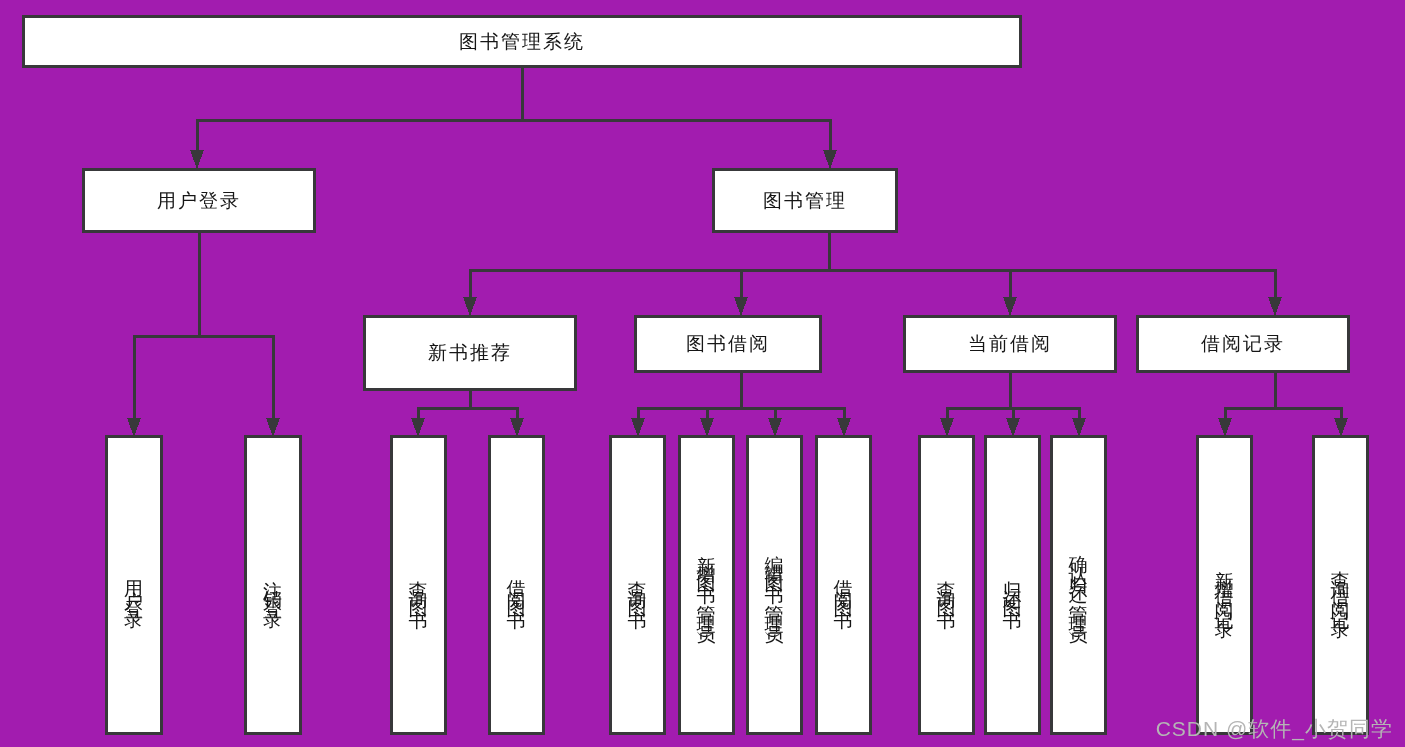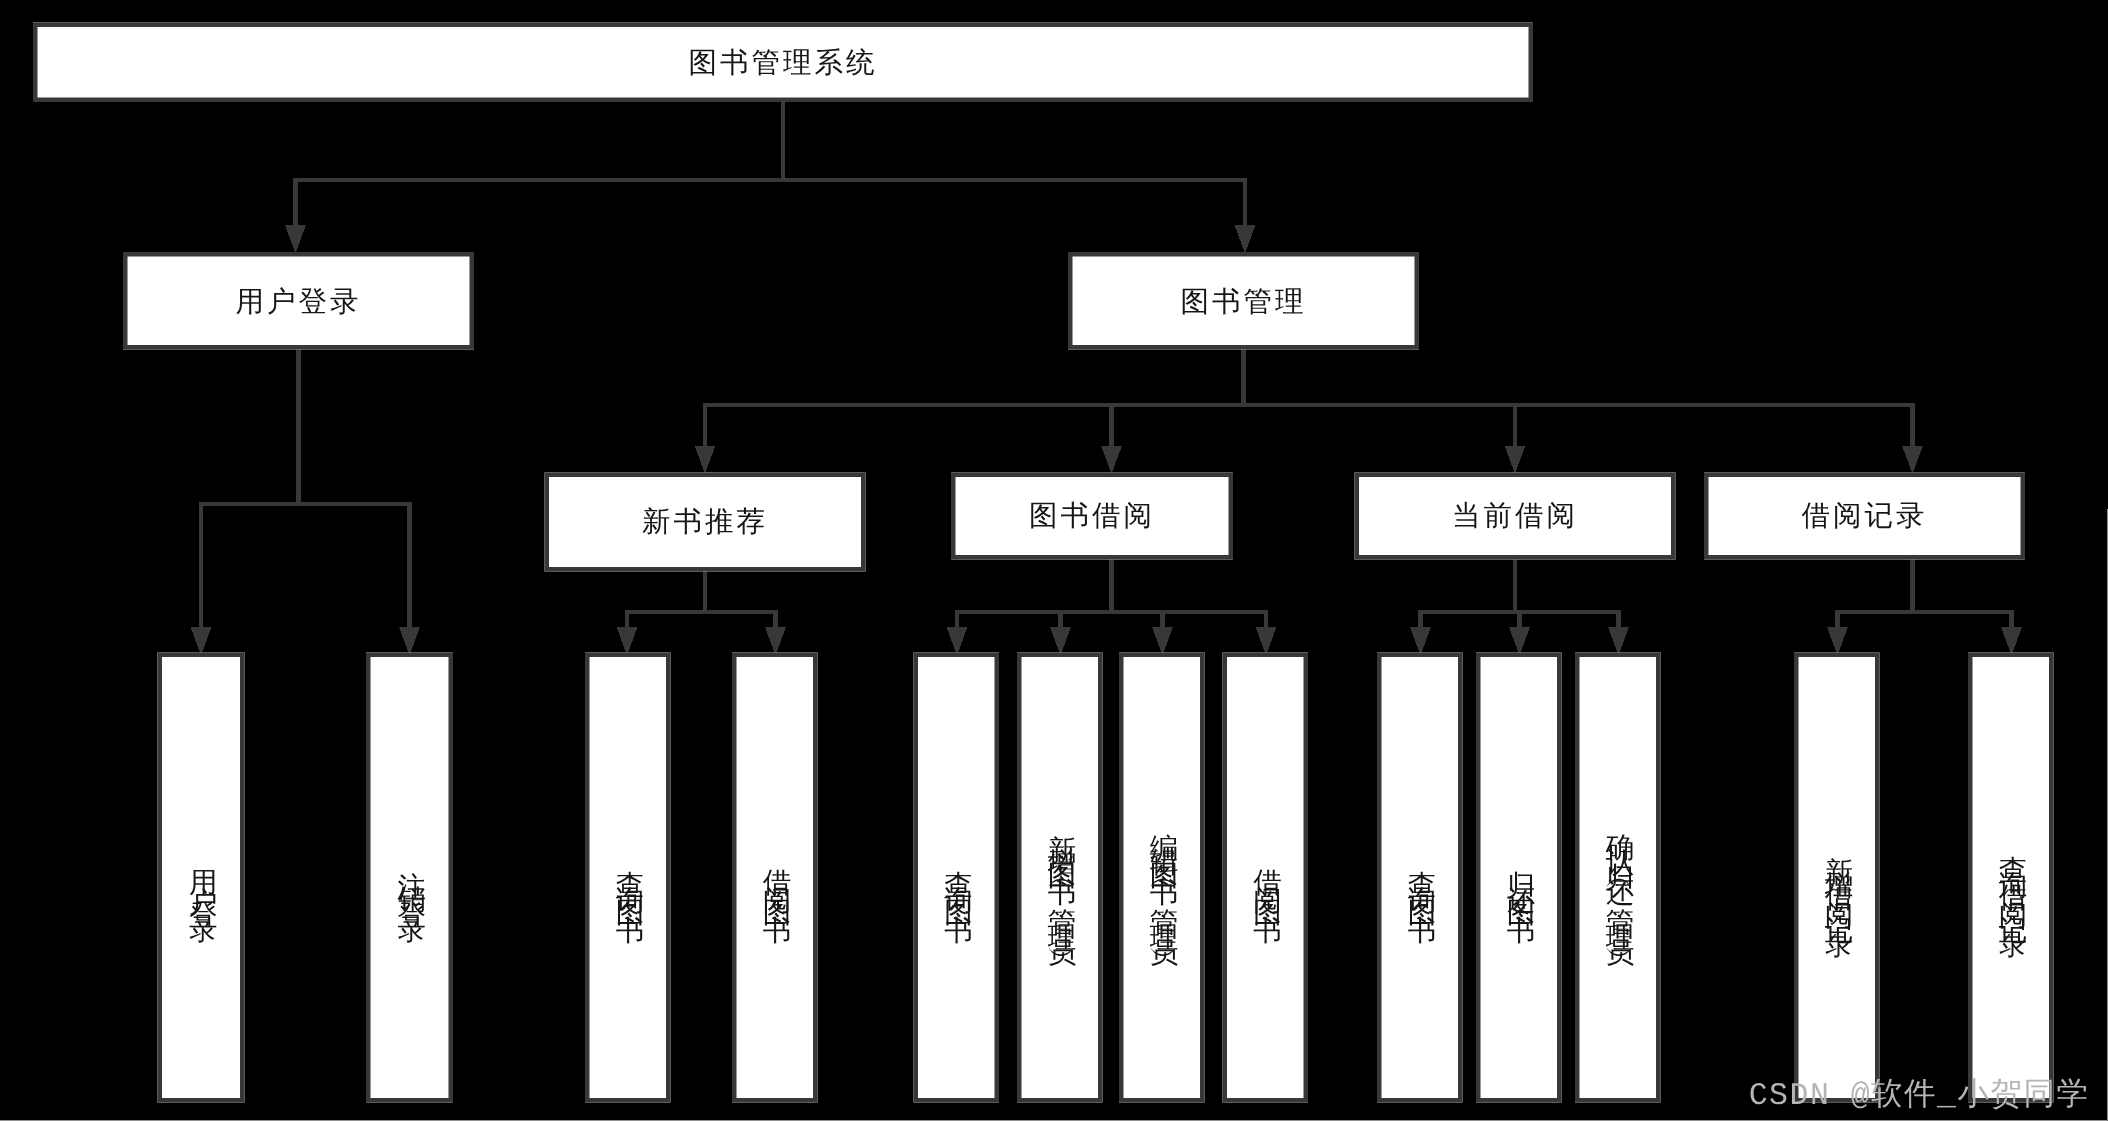--- a/index.html
+++ b/index.html
@@ -1,19 +1,19 @@
 <!DOCTYPE html>
 <html><head>
 <meta charset="utf-8">
 <style>
   * { margin:0; padding:0; box-sizing:border-box; }
   html,body { background:#ffffff; }
   .canvas {
-    position:relative; width:1405px; height:747px; background:#000000;
-    font-family:Liberation Mono, monospace; overflow:hidden;
+    position:relative; width:1405px; height:747px; background:#a21caf;
+    font-family:Liberation Sans, sans-serif; overflow:hidden;
   }
   .connector-svg { position:absolute; left:0; top:0; width:1405px; height:747px; pointer-events:none; }
   .node {
     position:absolute; border:3px solid #38383a; background:#ffffff;
     display:flex; align-items:center; justify-content:center;
     color:#161616; font-size:19px; letter-spacing:2px; text-align:center;
   }
   .leaf .vtext {
     writing-mode:vertical-rl; text-orientation:mixed;
     letter-spacing:10px; line-height:1; font-size:19px;
@@ -45,25 +45,25 @@
          M1218 418 h14 L1225 437 Z M1334 418 h14 L1341 437 Z"></path>
   </svg>
 
   <div class="node" style="left:22px; top:15px; width:1000px; height:53px;">
     <span>图书管理系统</span>
   </div>
 
   <div class="node" style="left:82px; top:168px; width:234px; height:65px;">
     <span>用户登录</span>
   </div>
-  <div class="node" style="left:712px; top:168px; width:234px; height:65px;">
+  <div class="node" style="left:712px; top:168px; width:186px; height:65px;">
     <span>图书管理</span>
   </div>
 
-  <div class="node" style="left:363px; top:315px; width:214px; height:66px;">
+  <div class="node" style="left:363px; top:315px; width:214px; height:76px;">
     <span>新书推荐</span>
   </div>
   <div class="node" style="left:634px; top:315px; width:188px; height:58px;">
     <span>图书借阅</span>
   </div>
   <div class="node" style="left:903px; top:315px; width:214px; height:58px;">
     <span>当前借阅</span>
   </div>
   <div class="node" style="left:1136px; top:315px; width:214px; height:58px;">
     <span>借阅记录</span>

